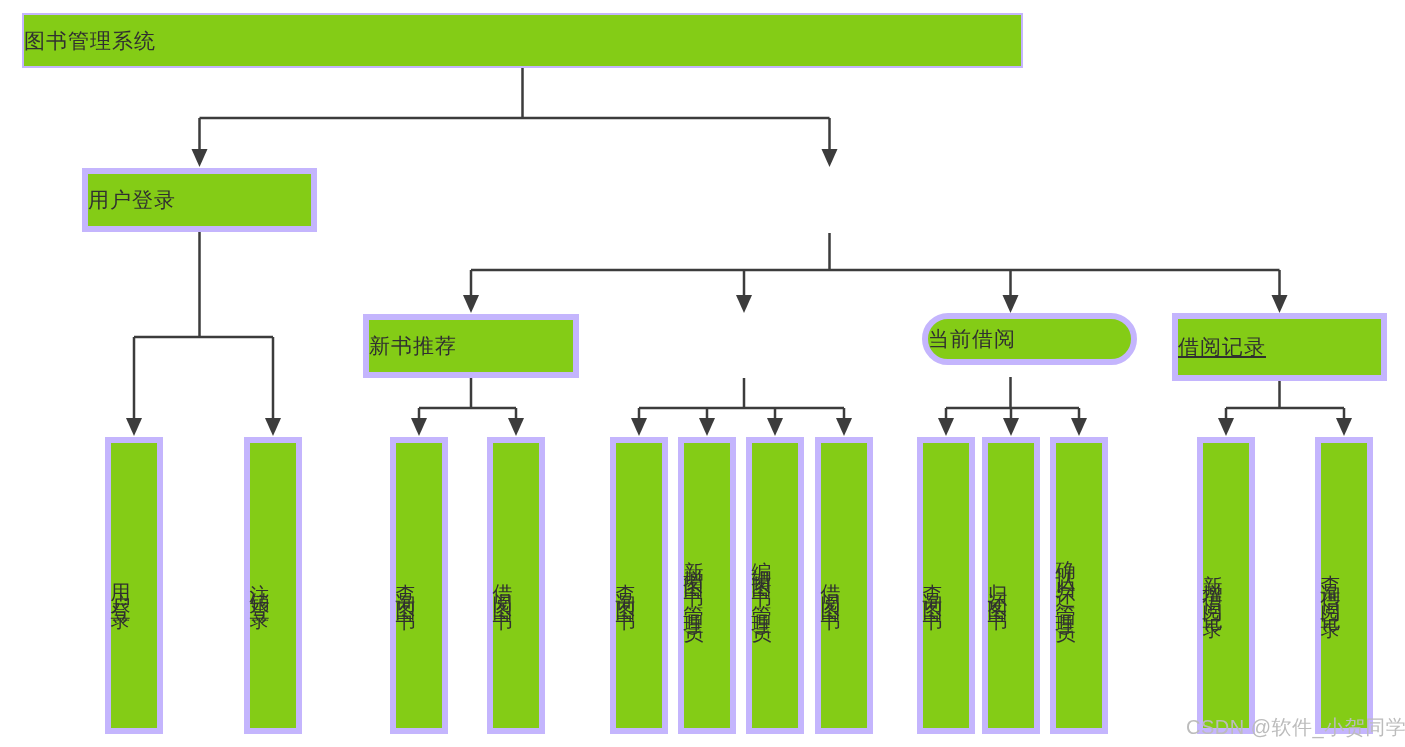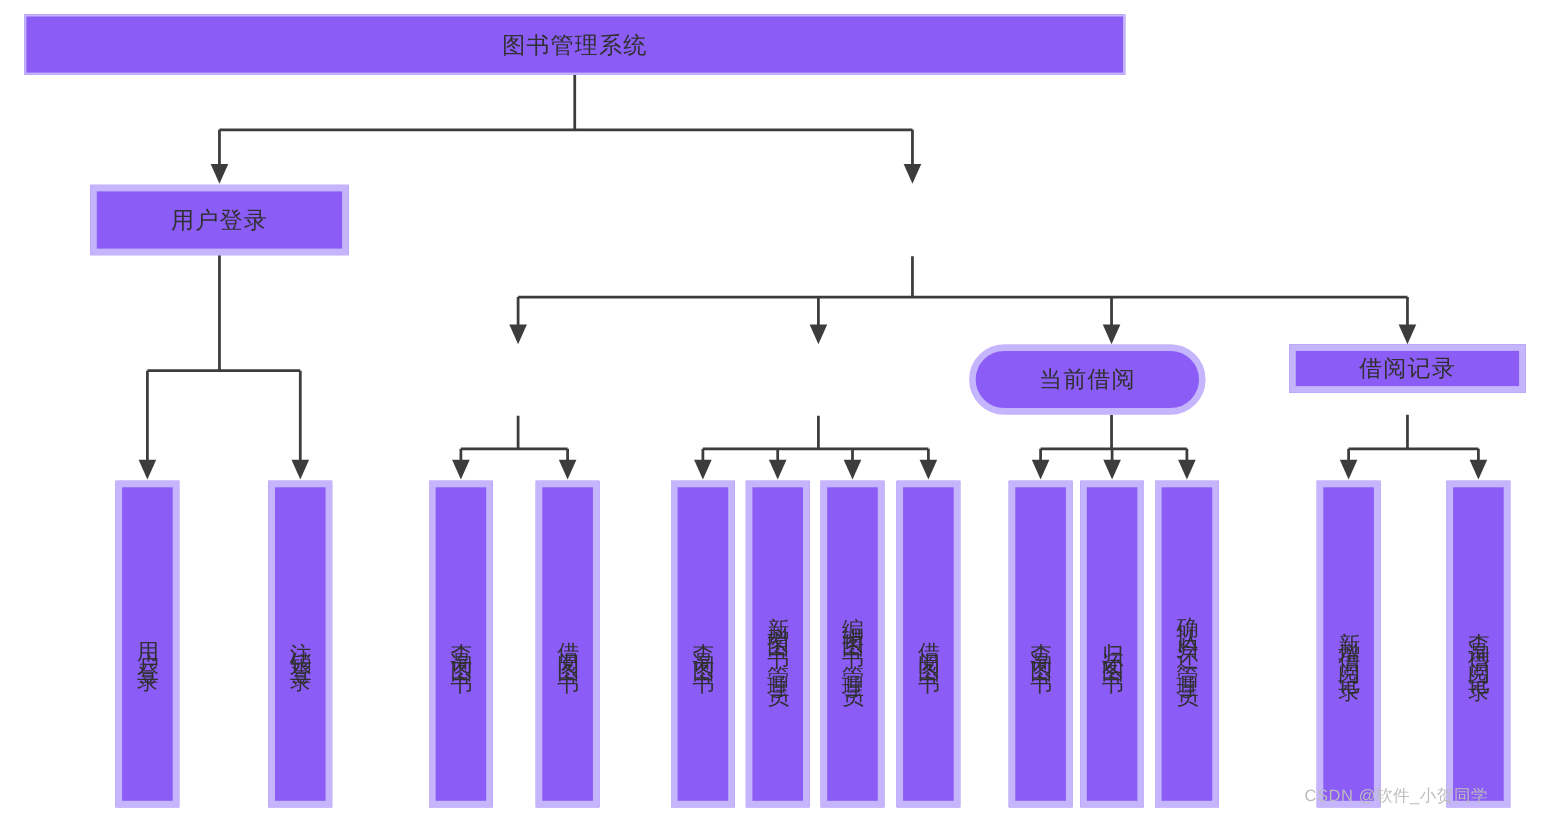--- a/index.html
+++ b/index.html
@@ -12,25 +12,25 @@
     overflow:hidden;
   }
   .wires{
     position:absolute;
     left:0; top:0;
     pointer-events:none;
   }
   .box{
     position:absolute;
     box-sizing:border-box;
-    background:#8b5cf6;
+    background:#84cc16;
     border:6px solid #c4b5fd;
     display:flex;
     align-items:center;
-    justify-content:center;
+    justify-content:flex-start;
     color:#303030;
   }
   .box.h{
     font-size:21px;
     letter-spacing:1px;
     white-space:nowrap;
   }
   .box.root{
     border-width:2px;
   }
@@ -44,21 +44,21 @@
     writing-mode:vertical-rl;
     text-orientation:mixed;
     letter-spacing:9px;
     line-height:1;
     white-space:nowrap;
   }
   .watermark{
     position:absolute;
     left:1186px;
     top:714px;
-    font-size:15px;
+    font-size:20px;
     letter-spacing:0.5px;
     color:#bcbcbc;
     z-index:6;
     white-space:nowrap;
   }
 </style>
 </head>
 <body>
 
 <div class="canvas">
@@ -111,24 +111,27 @@
   </svg>
 
   <div class="box h root" style="left:22px; top:13px; width:1001px; height:55px;">
     <span>图书管理系统</span>
   </div>
 
   <div class="box h" style="left:82px; top:168px; width:235px; height:64px;">
     <span>用户登录</span>
   </div>
 
-  <div class="box h" style="left:881px; top:313px; width:215px; height:64px;border-radius:32px;">
+  <div class="box h" style="left:363px; top:314px; width:216px; height:64px;">
+    <span>新书推荐</span>
+  </div>
+  <div class="box h" style="left:922px; top:313px; width:215px; height:52px;border-radius:32px;">
     <span>当前借阅</span>
   </div>
-  <div class="box h" style="left:1172px; top:313px; width:215px; height:44px;">
+  <div class="box h" style="left:1172px; top:313px; width:215px; height:68px;text-decoration:underline;">
     <span>借阅记录</span>
   </div>
 
   <div class="box v" style="left:105px;">
     <span class="vt">用户登录</span>
   </div>
   <div class="box v" style="left:244px;">
     <span class="vt">注销登录</span>
   </div>
 

